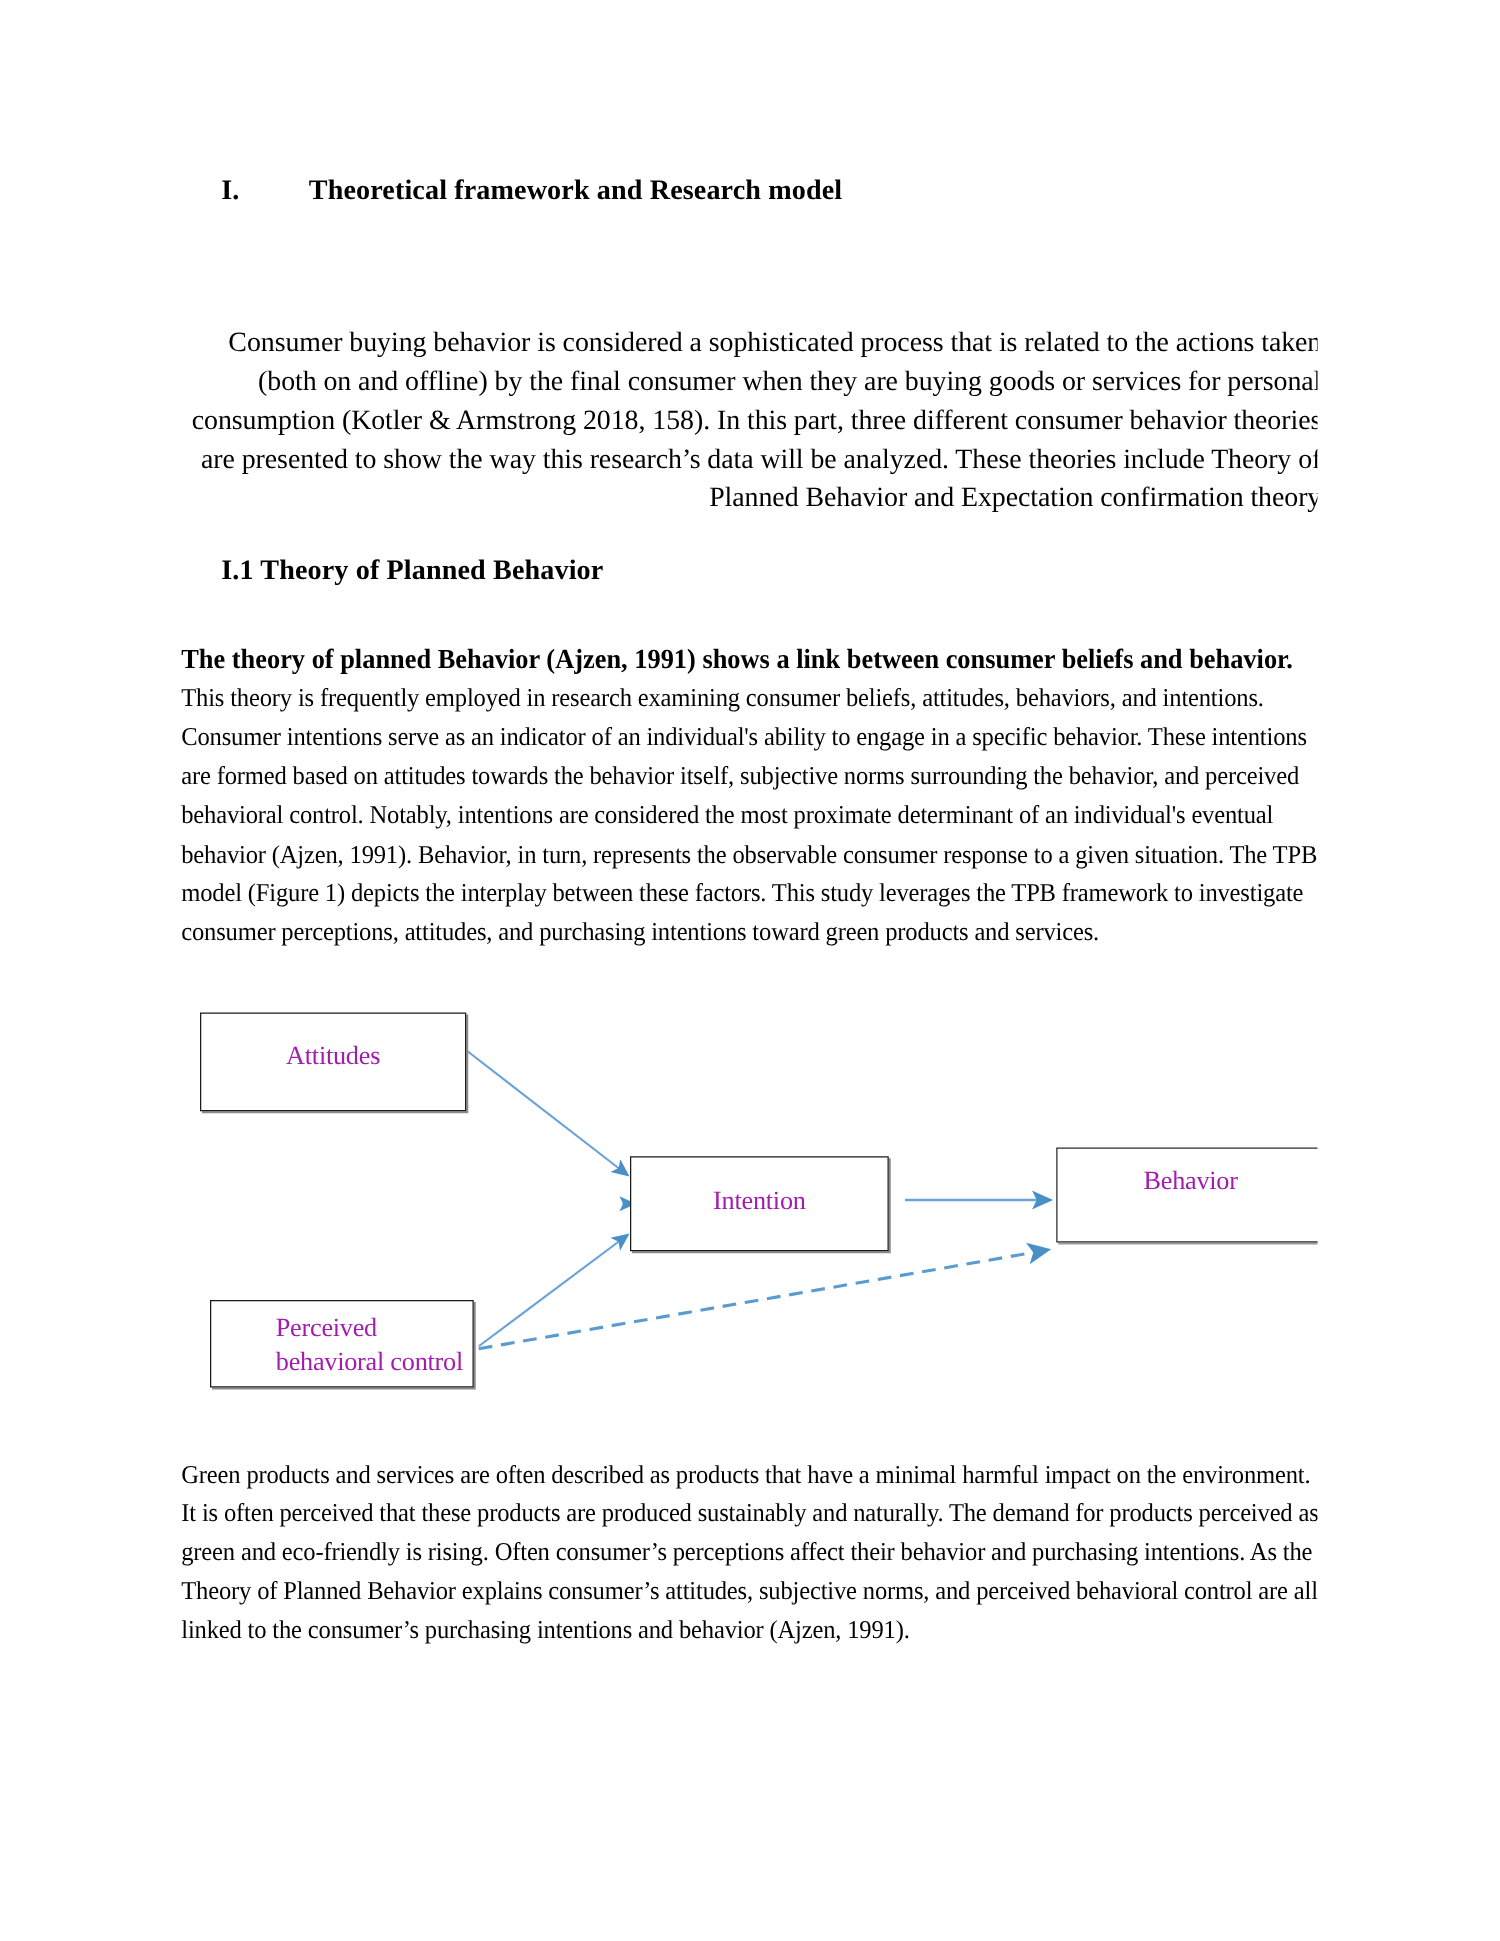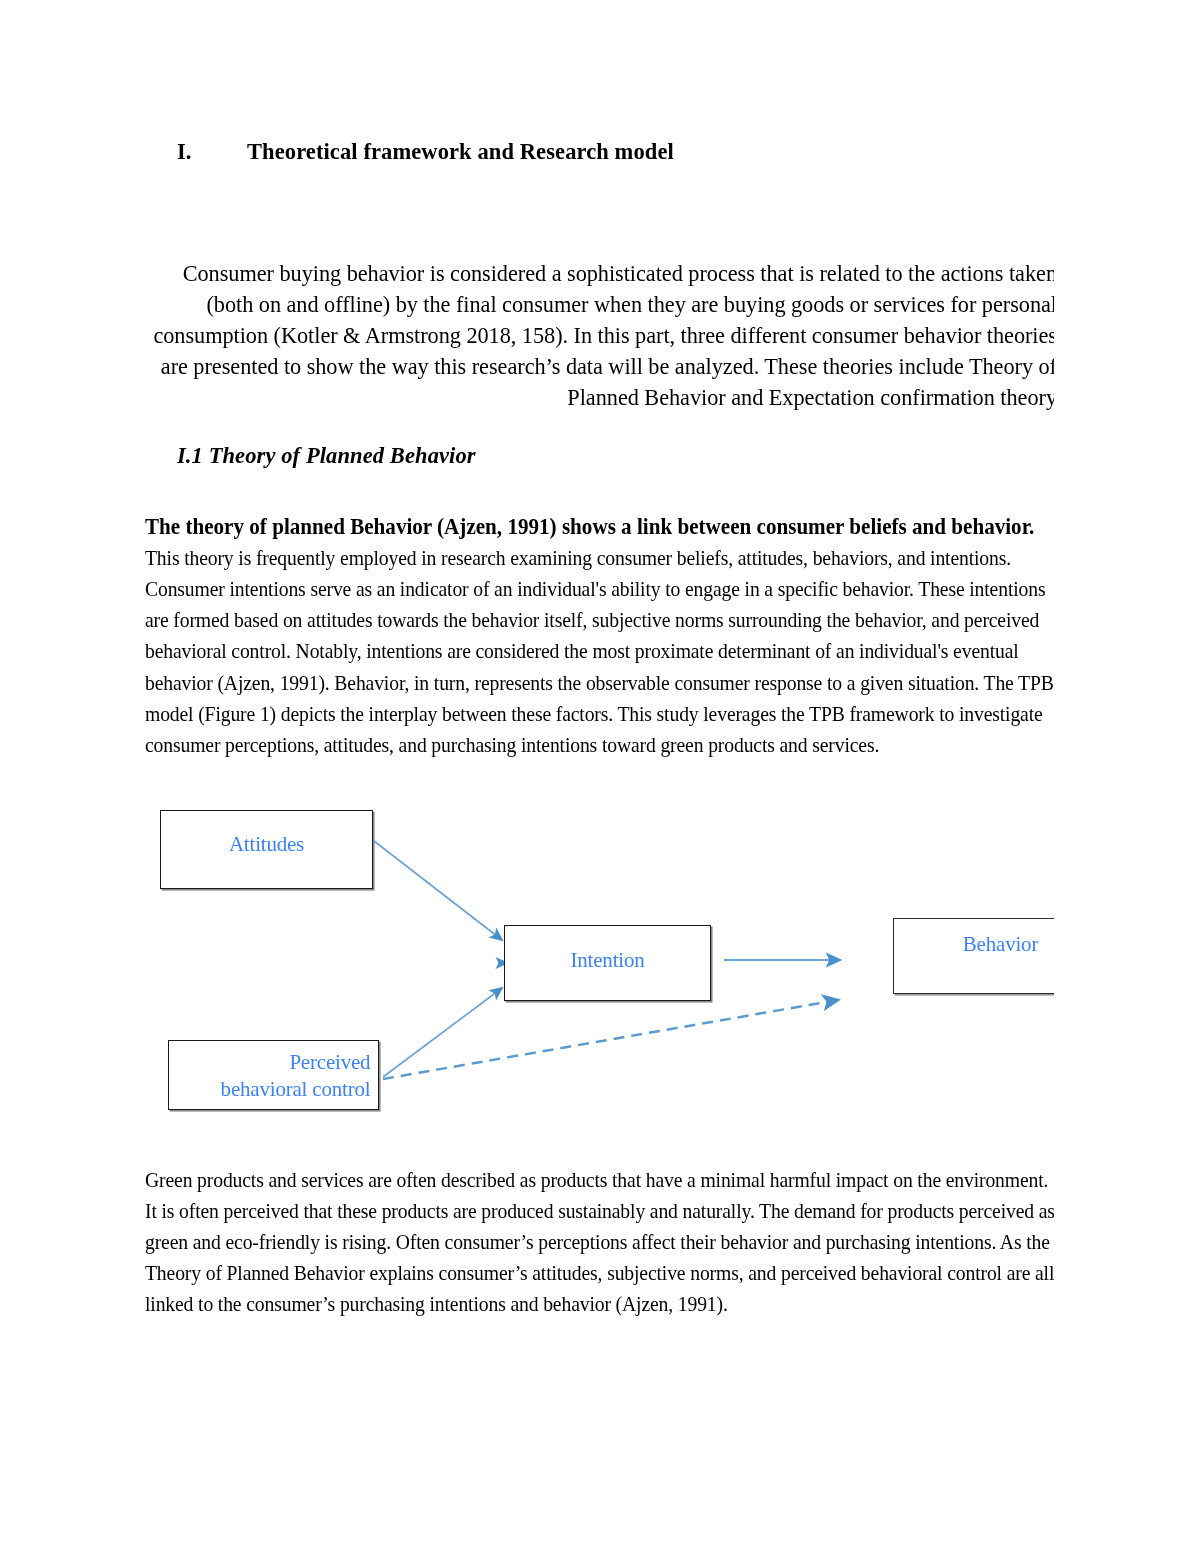--- a/index.html
+++ b/index.html
@@ -36,21 +36,21 @@
   }
 
   .h-sub {
     position: absolute;
     left: 177px;
     font-size: 22.5px;
     font-weight: bold;
     letter-spacing: 0.1px;
     white-space: nowrap;
   }
-  .h-sub.s1 { top: 443px; font-style: italic; }
+  .h-sub.s1 { top: 443px; }
   .h-sub.s2 { top: 1332px; }
 
   
   .para {
     position: absolute;
     left: 145px;
     width: 912px;
     text-align: left;
   }
   
@@ -93,22 +93,22 @@
     box-sizing: border-box;
     background: #ffffff;
     border: 1px solid #1a1a1a;
     box-shadow: 1.6px 1.6px 0 0 #8a8a8a;
     display: flex;
     justify-content: center;
   }
   .dbox .dlabel {
     font-size: 21px;
     line-height: 27px;
-    text-align: right;
-    color: #3b82f6;
+    text-align: left;
+    color: #a21caf;
     letter-spacing: -0.2px;
     white-space: pre-line;
   }
 
   .box-attitudes {
     left: 10px;  top: 10px;  width: 213px; height: 79px;
   }
   .box-attitudes .dlabel { padding-top: 20px; }
 
   .box-subjective {
@@ -123,21 +123,20 @@
 
   .box-intention {
     left: 354px; top: 125px; width: 207px; height: 76px;
   }
   .box-intention .dlabel { padding-top: 21px; }
 
   .box-behavior {
     left: 695px; top: 118px; width: 215px; height: 76px;
     border: 1px solid #2a2a2a;
     box-shadow: 1.6px 1.6px 0 0 #9a9a9a;
-    margin-left: 48px;
   }
   .box-behavior .dlabel { padding-top: 12px; }
 
   .arrows {
     position: absolute;
     left: 0; top: 0;
     width: 930px;
     height: 320px;
     overflow: visible;
     pointer-events: none;

